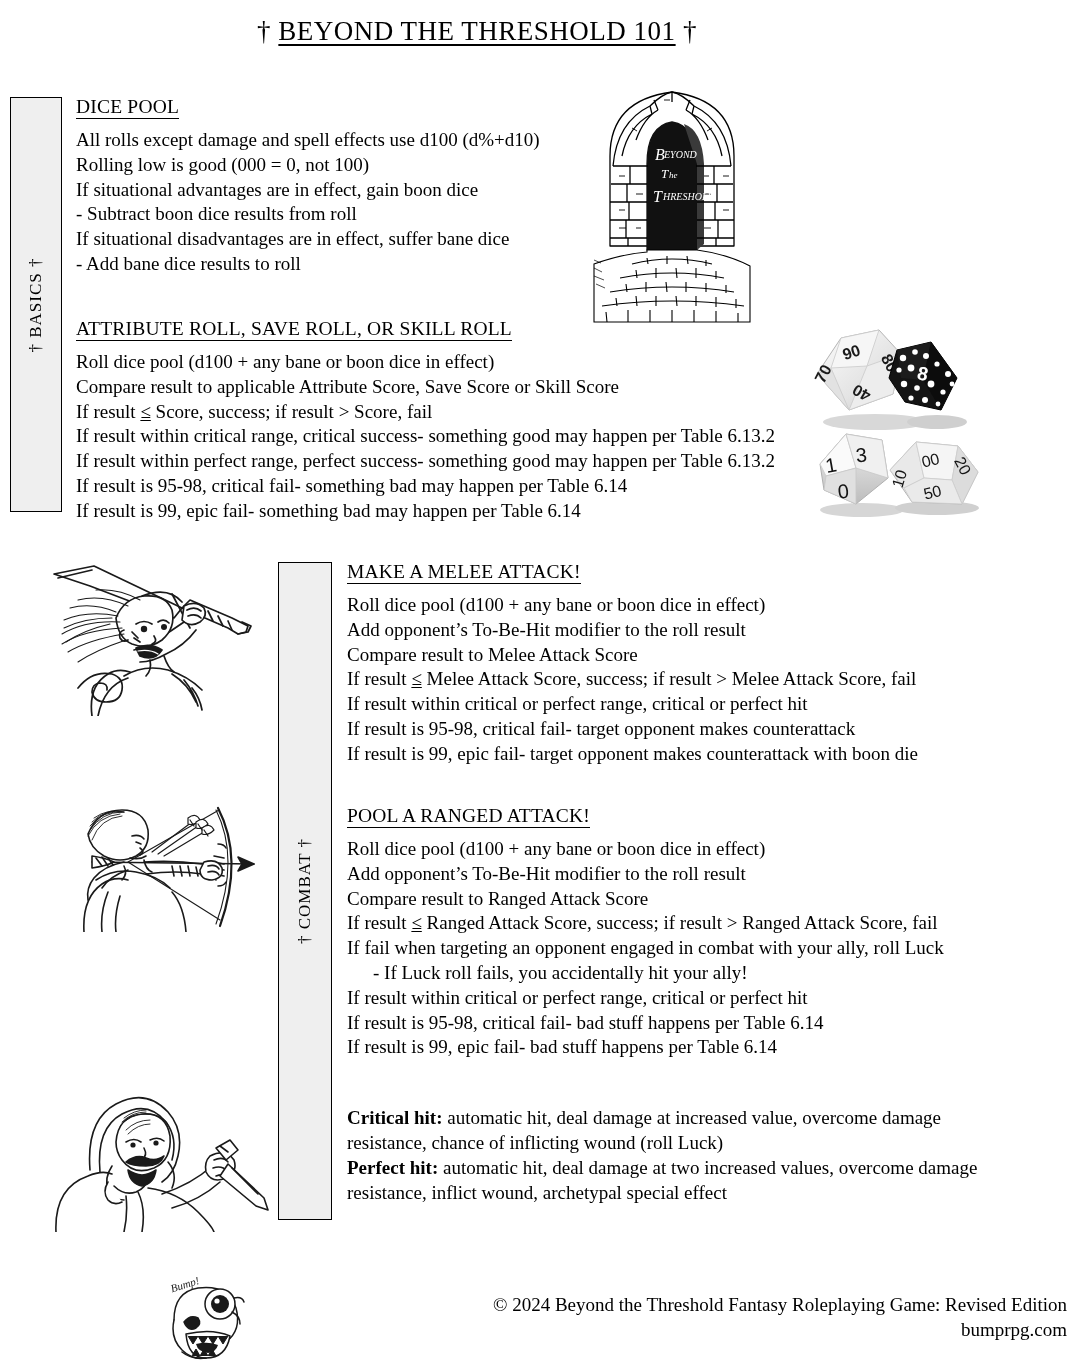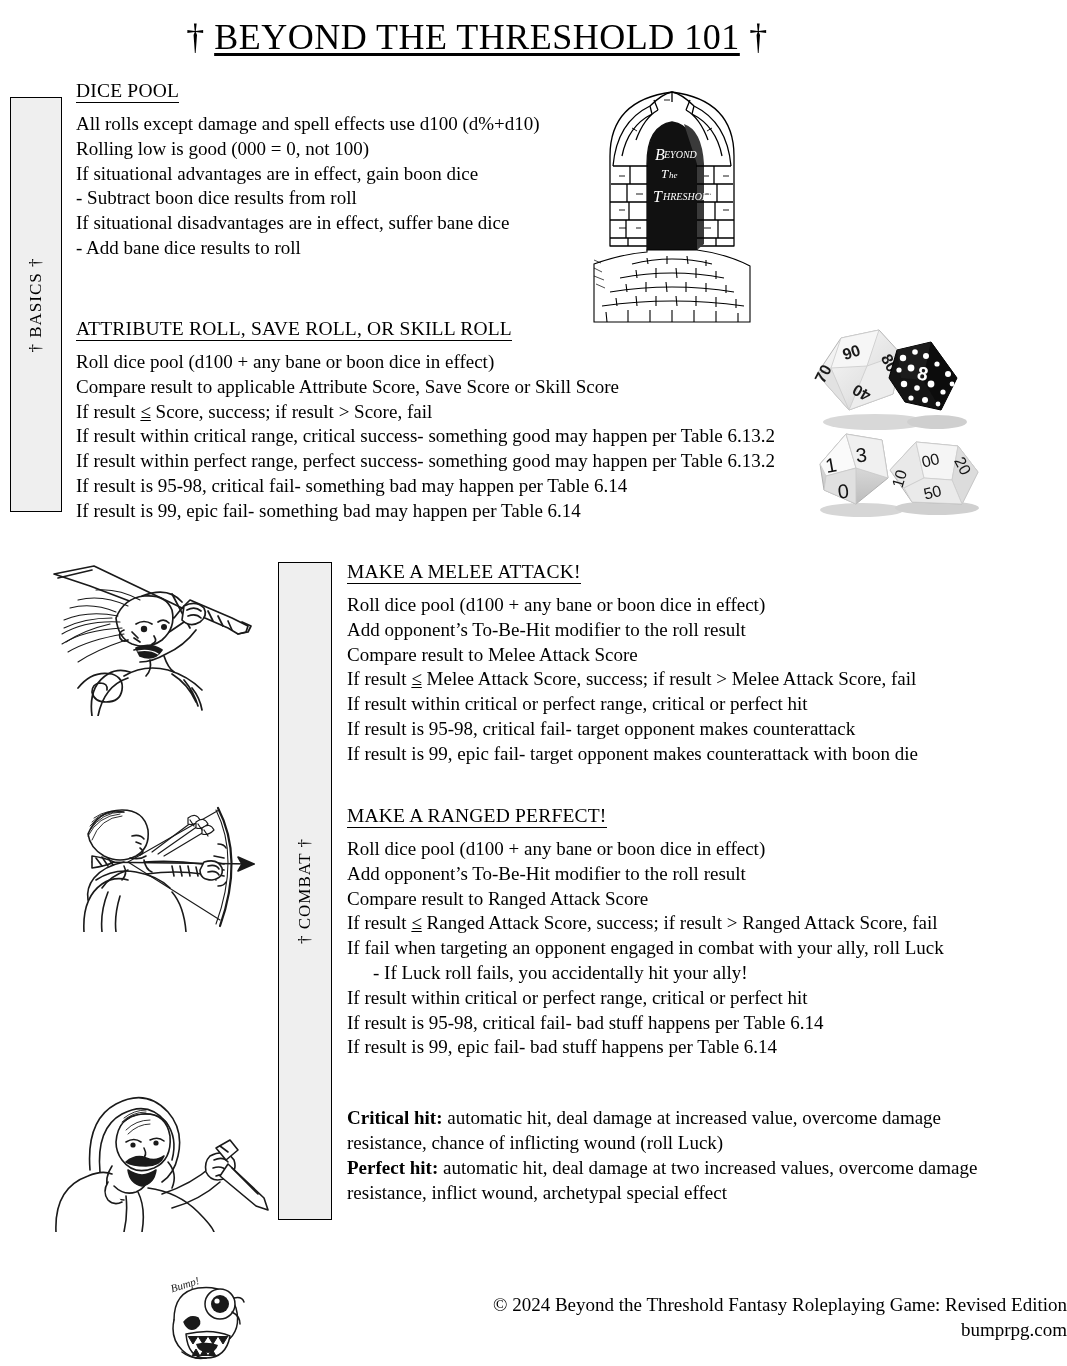--- a/index.html
+++ b/index.html
@@ -17,21 +17,21 @@
     overflow: hidden;
   }
 
   
   .doc-title {
     position: absolute;
     top: 16px;
     left: 0;
     width: 954px;
     text-align: center;
-    font-size: 36px;
+    font-size: 27px;
     letter-spacing: 0.5px;
     white-space: nowrap;
   }
   .doc-title .tt {
     text-decoration: underline;
     text-underline-offset: 4px;
   }
   .doc-title .dag { text-decoration: none; }
 
   
@@ -70,21 +70,21 @@
   .block p {
     margin: 0;
     font-size: 19px;
     line-height: 24.8px;
     white-space: nowrap;
   }
   .block p.indent { padding-left: 26px; }
   .lte { text-decoration: underline; text-underline-offset: 2px; }
   .bold { font-weight: bold; }
 
-  #blk-dicepool { left: 76px; top: 80px; width: 520px; }
+  #blk-dicepool { left: 76px; top: 96px; width: 520px; }
   #blk-attribute { left: 76px; top: 318px; width: 740px; }
   #blk-melee { left: 347px; top: 561px; width: 650px; }
   #blk-ranged { left: 347px; top: 805px; width: 660px; }
   #blk-crit { left: 347px; top: 1097px; width: 650px; }
   #blk-crit p { white-space: normal; line-height: 25px; }
 
   
   .footer {
     position: absolute;
     left: 0;
@@ -159,21 +159,21 @@
       <p>Add opponent’s To-Be-Hit modifier to the roll result</p>
       <p>Compare result to Melee Attack Score</p>
       <p>If result <span class="lte">≤</span> Melee Attack Score, success; if result &gt; Melee Attack Score, fail</p>
       <p>If result within critical or perfect range, critical or perfect hit</p>
       <p>If result is 95-98, critical fail- target opponent makes counterattack</p>
       <p>If result is 99, epic fail- target opponent makes counterattack with boon die</p>
     </div>
   </div>
 
   <div class="block" id="blk-ranged">
-    <h2>MAKE A RANGED PERFECT!</h2>
+    <h2>POOL A RANGED ATTACK!</h2>
     <div class="lines">
       <p>Roll dice pool (d100 + any bane or boon dice in effect)</p>
       <p>Add opponent’s To-Be-Hit modifier to the roll result</p>
       <p>Compare result to Ranged Attack Score</p>
       <p>If result <span class="lte">≤</span> Ranged Attack Score, success; if result &gt; Ranged Attack Score, fail</p>
       <p>If fail when targeting an opponent engaged in combat with your ally, roll Luck</p>
       <p class="indent">-  If Luck roll fails, you accidentally hit your ally!</p>
       <p>If result within critical or perfect range, critical or perfect hit</p>
       <p>If result is 95-98, critical fail- bad stuff happens per Table 6.14</p>
       <p>If result is 99, epic fail- bad stuff happens per Table 6.14</p>

